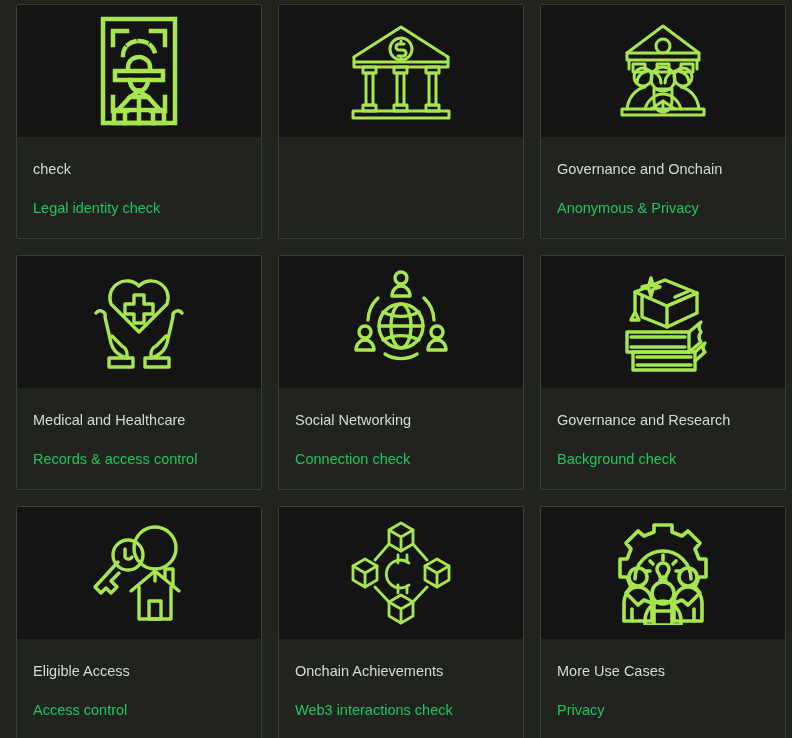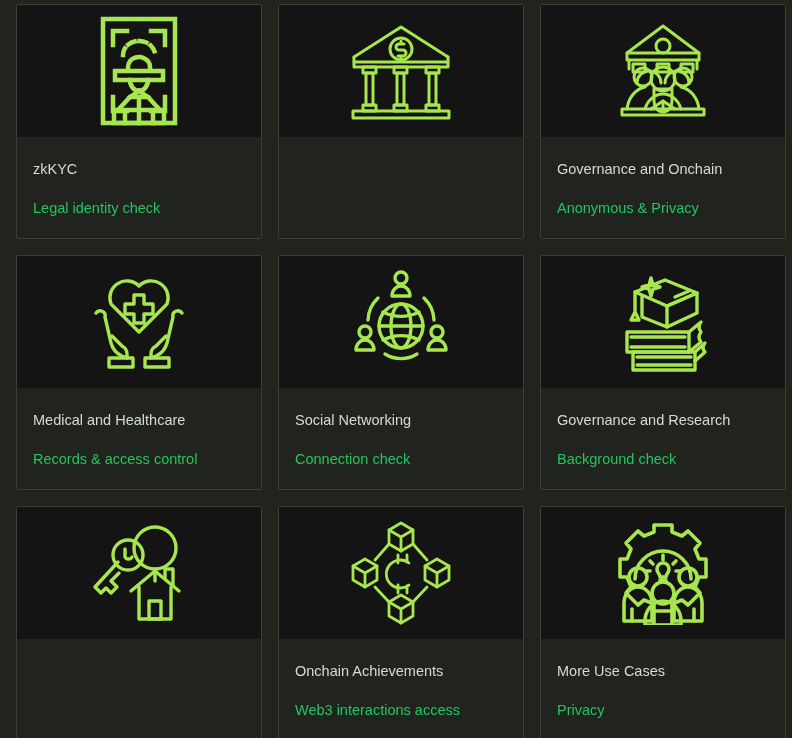--- a/index.html
+++ b/index.html
@@ -93,21 +93,21 @@
             <path d="M34,65 a9,11 0 0 0 18,0"></path>
             <path d="M43,76 l-9,6 M43,76 l9,6"></path>
             <path d="M22,95 l12,-13 h18 l12,13"></path>
             <path d="M18,95 h50 v13 h-50 z"></path>
             <path d="M43,82 v26"></path>
             <path d="M29,100 v8 M57,100 v8"></path>
           </svg>
         </span>
       </div>
       <div class="card-body">
-        <div class="card-title">zkKYC</div>
+        <div class="card-title">check</div>
         <div class="card-subtitle">Legal identity check</div>
       </div>
     </div>
 
     <div class="use-case-card">
       <div class="card-media">
         <span>
           <svg width="100" height="100" viewBox="0 0 100 100" fill="none" stroke="#a8e64f" stroke-width="3" stroke-linecap="round" stroke-linejoin="round">
             <polyline points="3,36 50,6 97,36"></polyline>
             <line x1="3" y1="36" x2="3" y2="41"></line>
@@ -252,20 +252,24 @@
             <circle cx="41" cy="34" r="15"></circle>
             <path d="M38,28 v8 a4,4 0 0 0 7,0"></path>
             <path d="M31,41 L8,66 l6,6 l5,-5 l5,5 l6,-6 l-6,-6 l8,-8"></path>
             <line x1="68" y1="48" x2="68" y2="60"></line>
             <path d="M44,70 l24,-20 l24,20"></path>
             <path d="M52,66 v32 h32 v-32"></path>
             <path d="M78,57 v-9 h8 v16"></path>
             <path d="M62,80 h12 v18 h-12 z"></path>
           </svg>
         </span>
+      </div>
+      <div class="card-body">
+        <div class="card-title">Eligible Access</div>
+        <div class="card-subtitle">Access control</div>
       </div>
     </div>
 
     <div class="use-case-card">
       <div class="card-media">
         <span>
           <svg width="104" height="104" viewBox="0 0 104 104" fill="none" stroke="#a8e64f" stroke-width="2.8" stroke-linecap="round" stroke-linejoin="round">
             <g>
               <path d="M52,2 l12,7 v14 l-12,7 l-12,-7 v-14 z"></path>
               <path d="M40,9 l12,7 l12,-7 M52,16 v14"></path>
@@ -289,21 +293,21 @@
             <path d="M60,42 a14,14 0 1 0 0,22"></path>
             <line x1="49" y1="34" x2="49" y2="42"></line>
             <line x1="58" y1="34" x2="58" y2="41"></line>
             <line x1="49" y1="64" x2="49" y2="72"></line>
             <line x1="58" y1="65" x2="58" y2="72"></line>
           </svg>
         </span>
       </div>
       <div class="card-body">
         <div class="card-title">Onchain Achievements</div>
-        <div class="card-subtitle">Web3 interactions access</div>
+        <div class="card-subtitle">Web3 interactions check</div>
       </div>
     </div>
 
     <div class="use-case-card">
       <div class="card-media">
         <span>
           <svg width="100" height="104" viewBox="0 0 100 104" fill="none" stroke="#a8e64f" stroke-width="3.6" stroke-linecap="round" stroke-linejoin="round">
             <path d="M41,4 h18 v7 l10,4 l6,-5 l12,12 l-5,6 l4,10 h7 v18 h-7 l-4,10 l5,6 l-12,12 l-6,-5 l-10,4 v7 h-18 v-7 l-10,-4 l-6,5 l-12,-12 l5,-6 l-4,-10 h-7 v-18 h7 l4,-10 l-5,-6 l12,-12 l6,5 l10,-4 z"></path>
             <path d="M22,58 a28,28 0 0 1 56,0"></path>
             <circle cx="25" cy="56" r="9"></circle>

